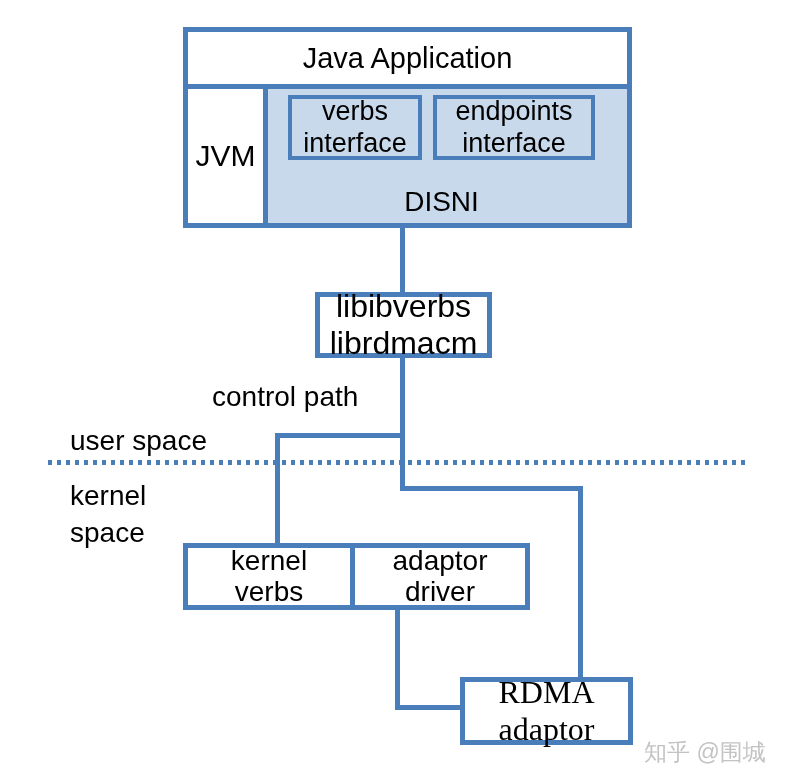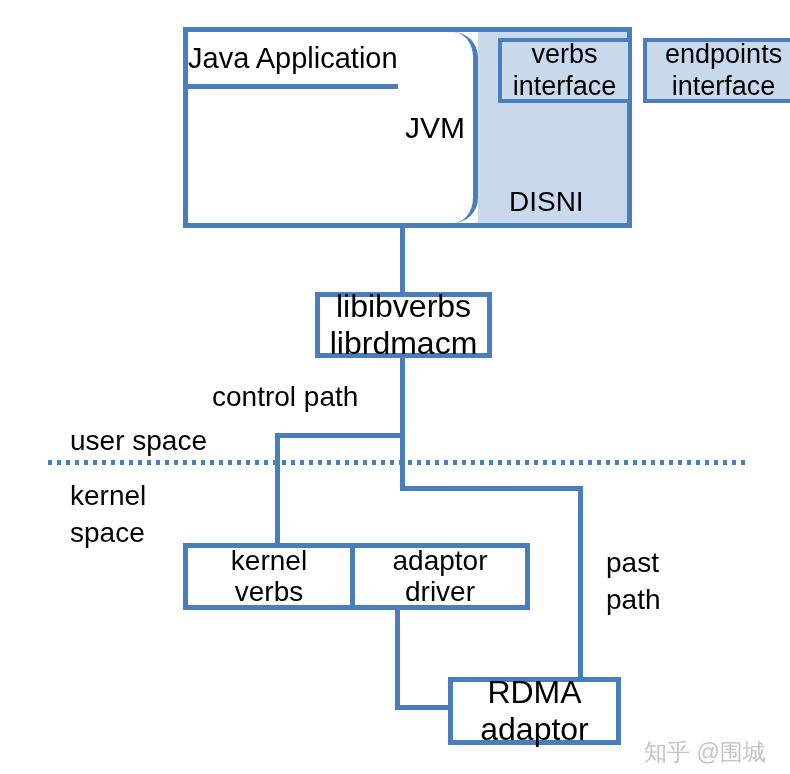--- a/index.html
+++ b/index.html
@@ -20,21 +20,21 @@
   }
 
   
   .outer-box {
     position: absolute;
     left: 183px; top: 27px;
     width: 449px; height: 201px;
     border: 5px solid var(--line-blue);
     background: #ffffff;
     display: flex;
-    flex-direction: row;
+    flex-direction: column;
   }
   .app-header {
     height: 57px;
     border-bottom: 5px solid var(--line-blue);
     display: flex;
     align-items: center;
     justify-content: center;
     font-size: 29px;
     background: #ffffff;
   }
@@ -43,21 +43,20 @@
     display: flex;
   }
   .jvm-cell {
     width: 80px;
     border-right: 5px solid var(--line-blue);
     background: #ffffff;
     display: flex;
     align-items: center;
     justify-content: center;
     font-size: 30px;
-    border-radius: 25px;
   }
   .disni-area {
     flex: 1;
     position: relative;
     background: var(--fill-light-blue);
   }
   .iface-box {
     position: absolute;
     top: 6px;
     height: 65px;
@@ -87,21 +86,21 @@
     background: #ffffff;
     display: flex;
     align-items: center;
     justify-content: center;
     text-align: center;
     font-size: 32px;
     line-height: 1.15;
     white-space: pre-line;
   }
   .node-libibverbs { left: 315px; top: 292px; width: 177px; height: 66px; }
-  .node-rdma      { left: 448px; top: 677px; width: 173px; height: 68px; }
+  .node-rdma      { left: 460px; top: 677px; width: 173px; height: 68px; font-family: Liberation Serif, serif; }
 
   .kernel-row {
     position: absolute;
     left: 183px; top: 543px;
     width: 347px; height: 67px;
     border: 5px solid var(--line-blue);
     background: #ffffff;
     display: flex;
   }
   .kernel-cell {
@@ -194,18 +193,16 @@
 driver</div>
   </div>
 
   <div class="node node-rdma">RDMA
 adaptor</div>
 
   <div class="text-label lbl-control-path">control path</div>
   <div class="text-label lbl-user-space">user space</div>
   <div class="text-label lbl-kernel-space">kernel
 space</div>
-  <div class="text-label lbl-past-path">past
-path</div>
 
   <div class="watermark">知乎 @围城</div>
 
 </div>
 
 </body></html>

